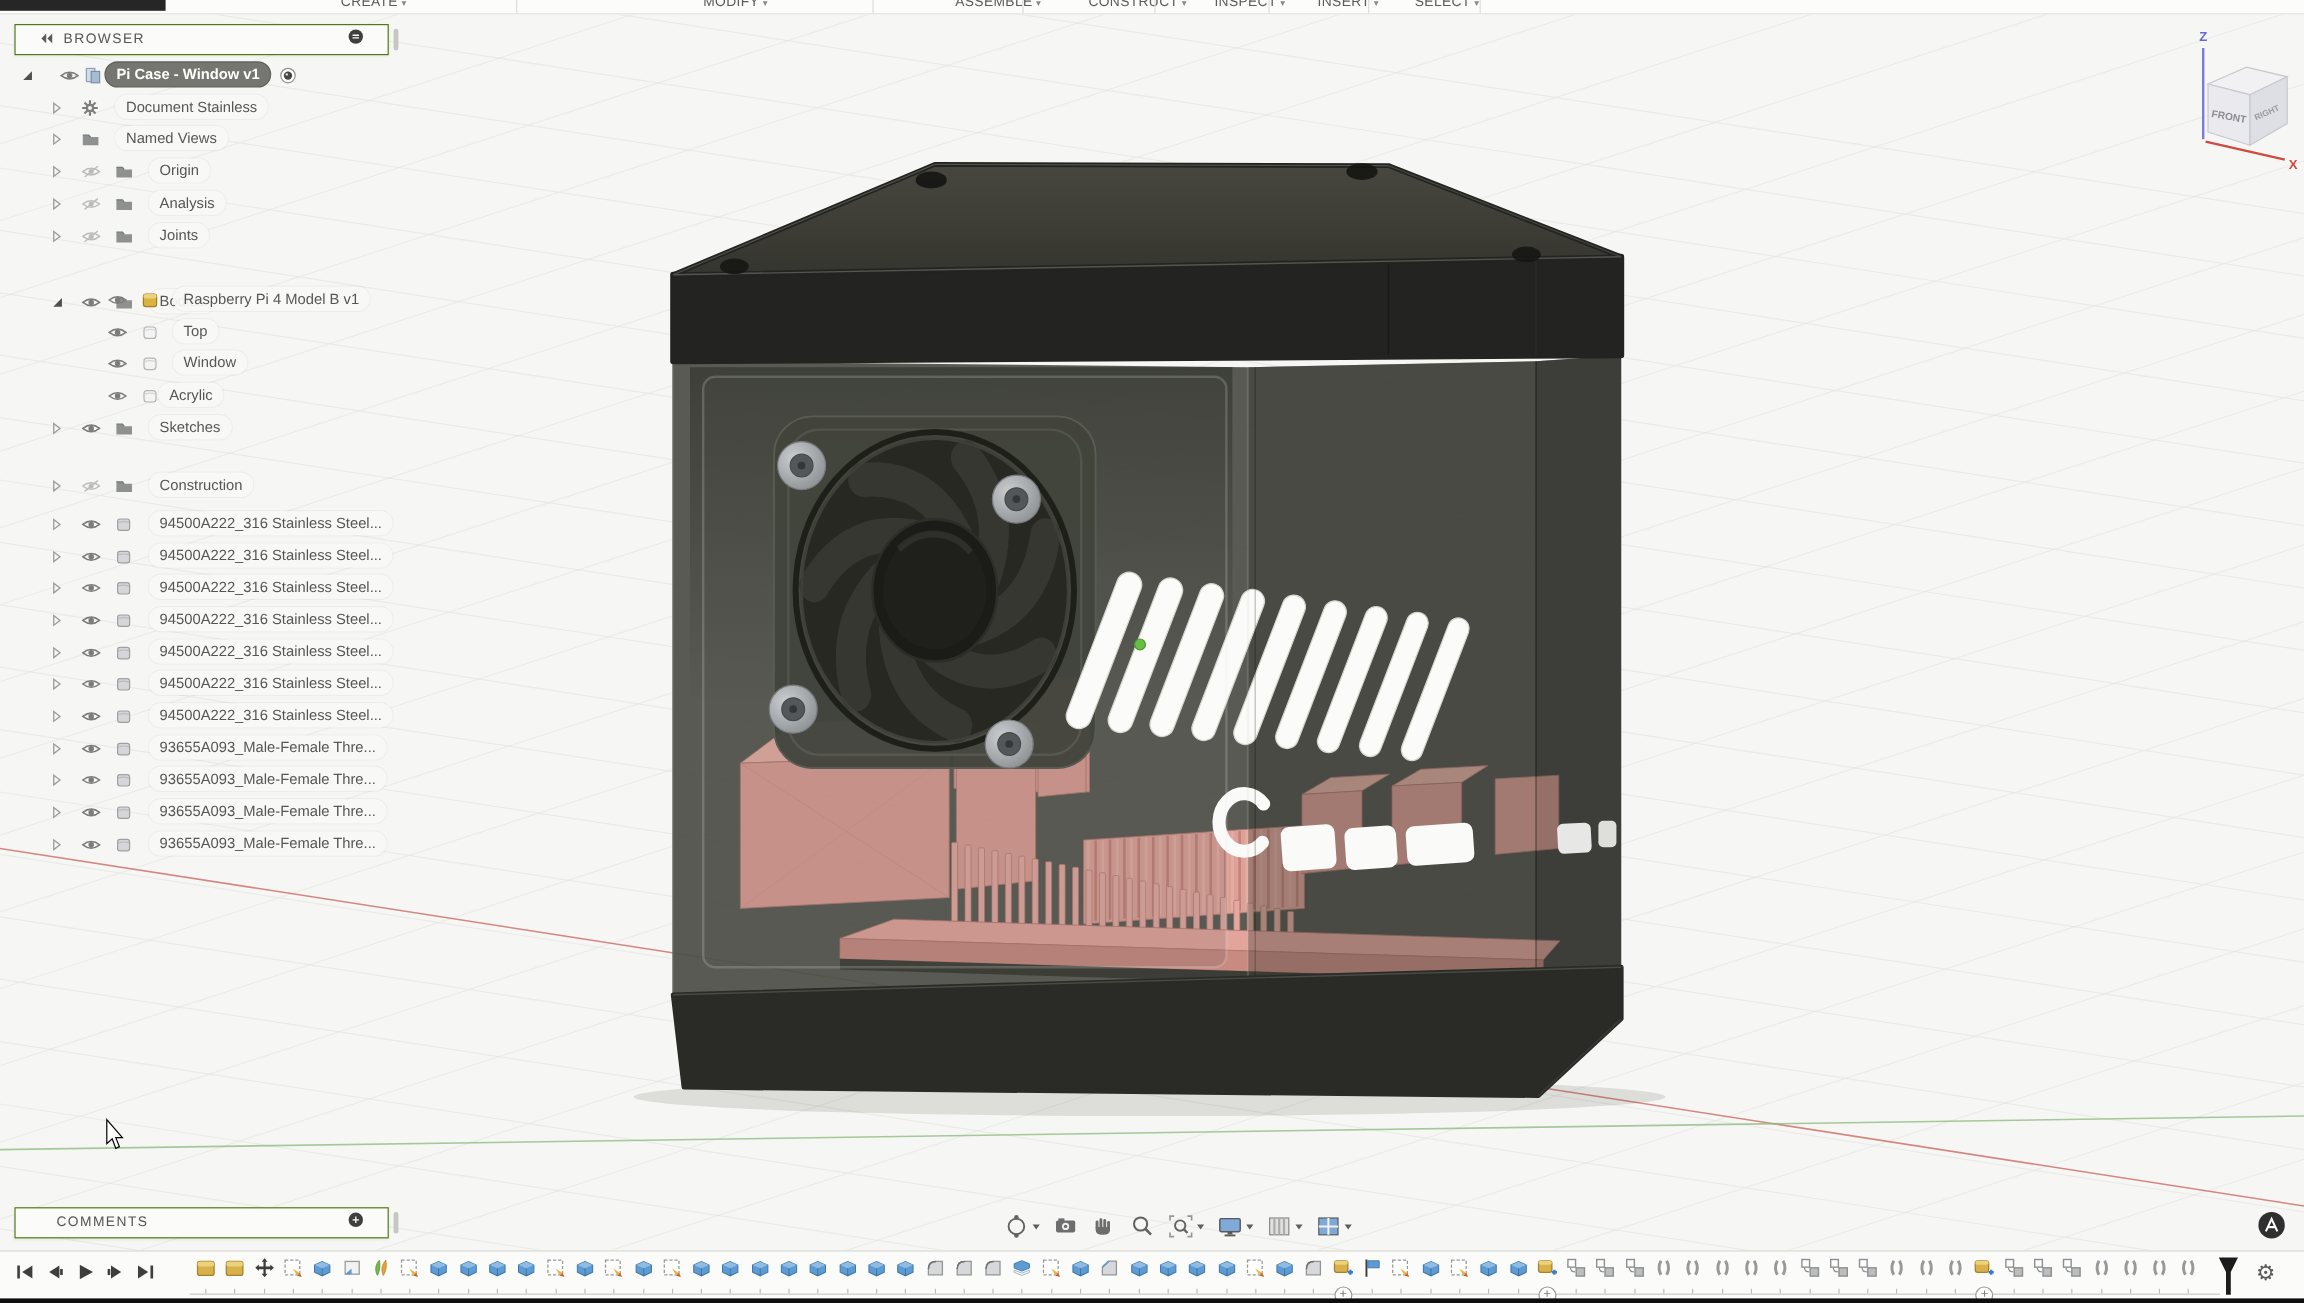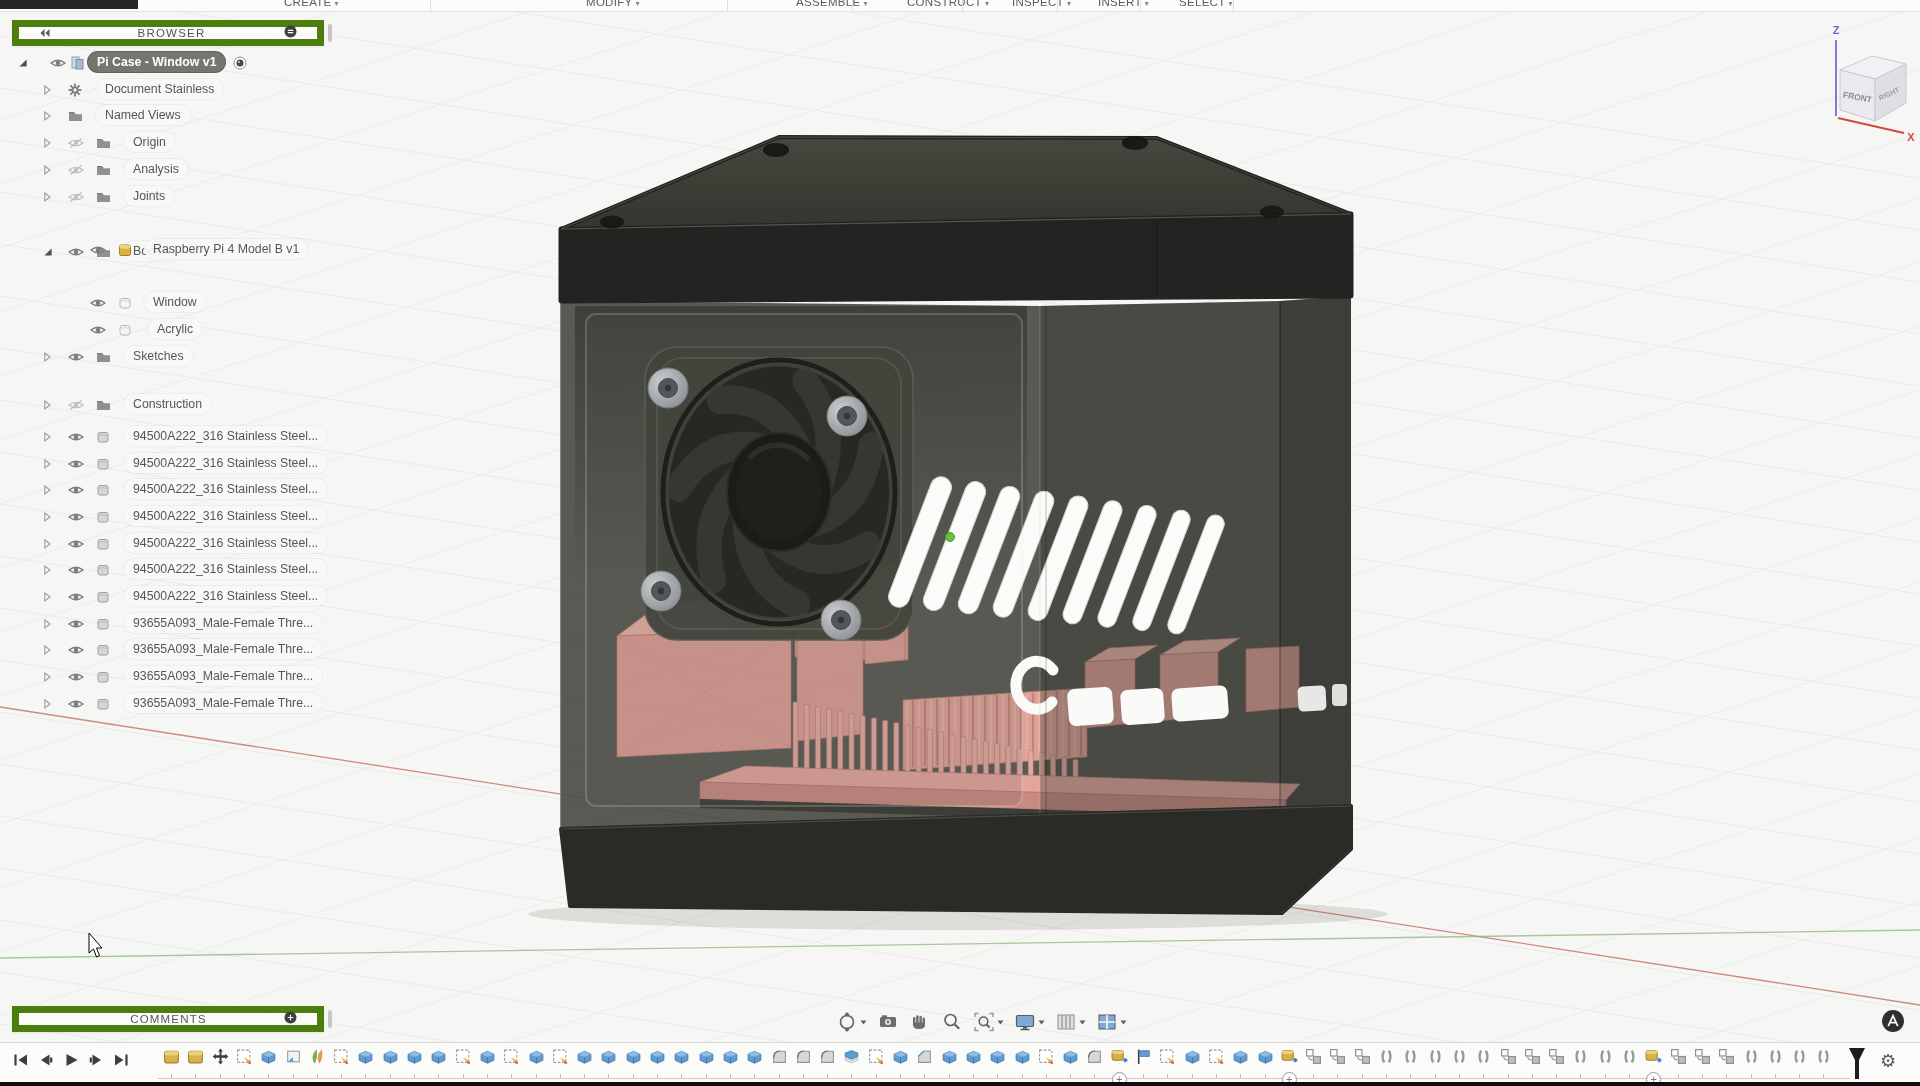--- a/index.html
+++ b/index.html
@@ -8,22 +8,22 @@
   
   #menubar{position:absolute;left:0;top:0;width:1920px;height:11px;background:#fcfcfb;
            border-bottom:1px solid #e3e3e0;overflow:hidden;z-index:30;}
   .mi{position:absolute;top:-6px;font-size:11.5px;line-height:16px;color:#5c5c5c;
       letter-spacing:.3px;white-space:nowrap;}
   .mi .caret{font-size:8px;color:#8a8a8a;margin-left:3px;}
   .mdiv{position:absolute;top:0;width:1px;height:11px;background:#ddddda;}
   #menudark{position:absolute;left:0;top:0;width:138px;height:9px;background:#262626;z-index:31;}
   
   .hdr{position:absolute;left:12px;width:312px;height:26px;background:rgba(251,251,250,.95);
-       border:7px solid #4d7c0f;box-shadow:0 1px 2px rgba(0,0,0,.07);display:flex;
-       align-items:center;padding:0 20px;box-sizing:border-box;z-index:20;text-align:center;}
+       border:1px solid #4d7c0f;box-shadow:0 1px 2px rgba(0,0,0,.07);display:flex;
+       align-items:center;padding:0 20px;box-sizing:border-box;z-index:20;}
   .hdr .ttl{font-size:11.5px;color:#555;letter-spacing:1.2px;margin-left:8px;flex:1;}
   .grip{position:absolute;width:4px;height:18px;background:#c6c6c3;border-radius:2px;z-index:20;}
   
   #browser-tree{position:absolute;left:0;top:0;width:360px;height:740px;z-index:19;}
   .trow{position:absolute;left:0;height:24px;width:350px;}
   .trow span{position:absolute;top:50%;transform:translateY(-50%);display:inline-flex;align-items:center;}
   .pill{position:absolute;top:1px;height:20px;line-height:20px;font-size:12.3px;color:#565656;
         background:rgba(247,247,246,.93);padding:0 9px;border-radius:10px;white-space:nowrap;
         box-shadow:0 0 0 1px rgba(0,0,0,.035);}
   .pill.sel{background:#75766f;color:#fff;font-weight:bold;box-shadow:0 0 0 1px #5f605a;}
@@ -529,20 +529,35 @@
           </svg>
         </span>
         <span style="left: 118px;">
           <svg width="14" height="14">
             <rect x="1.5" y="2" width="11" height="10.5" rx="2" fill="#d9b23f" stroke="#a07f1f"></rect>
             <rect x="1.5" y="2" width="11" height="3.8" rx="1.8" fill="#ecd27d"></rect>
           </svg>
         </span>
         <div class="pill" style="left: 144px;">Raspberry Pi 4 Model B v1</div>
       </div>
+      <div class="trow" style="top: 264.6px;">
+        <span style="left: 90px;">
+          <svg width="16" height="12">
+            <path d="M1 6 Q8 0.5 15 6 Q8 11.5 1 6 Z" fill="none" stroke="#7c7c7c" stroke-width="1.3"></path>
+            <circle cx="8" cy="6" r="2.3" fill="#7c7c7c"></circle>
+          </svg>
+        </span>
+        <span style="left: 118px;">
+          <svg width="14" height="14">
+            <rect x="2" y="2.5" width="10" height="9.5" rx="2.5" fill="#f4f4f4" stroke="#b5b5b5"></rect>
+            <path d="M2.5 5.4 Q7 3.8 11.5 5.4" stroke="#d4d4d4" fill="none"></path>
+          </svg>
+        </span>
+        <div class="pill" style="left: 144px;">Top</div>
+      </div>
       <div class="trow" style="top: 291.3px;">
         <span style="left: 90px;">
           <svg width="16" height="12">
             <path d="M1 6 Q8 0.5 15 6 Q8 11.5 1 6 Z" fill="none" stroke="#7c7c7c" stroke-width="1.3"></path>
             <circle cx="8" cy="6" r="2.3" fill="#7c7c7c"></circle>
           </svg>
         </span>
         <span style="left: 118px;">
           <svg width="14" height="14">
             <rect x="2" y="2.5" width="10" height="9.5" rx="2.5" fill="#f4f4f4" stroke="#b5b5b5"></rect>
@@ -557,21 +572,21 @@
             <path d="M1 6 Q8 0.5 15 6 Q8 11.5 1 6 Z" fill="none" stroke="#7c7c7c" stroke-width="1.3"></path>
             <circle cx="8" cy="6" r="2.3" fill="#7c7c7c"></circle>
           </svg>
         </span>
         <span style="left: 118px;">
           <svg width="14" height="14">
             <rect x="2" y="2.5" width="10" height="9.5" rx="2.5" fill="#f4f4f4" stroke="#b5b5b5"></rect>
             <path d="M2.5 5.4 Q7 3.8 11.5 5.4" stroke="#d4d4d4" fill="none"></path>
           </svg>
         </span>
-        <div class="pill" style="left: 148px;">Acrylic</div>
+        <div class="pill" style="left: 132px;">Acrylic</div>
       </div>
       <div class="trow" style="top: 344.7px;">
         <span style="left: 43px;">
           <svg width="9" height="11">
             <path d="M1.8 1.5 L7 5.5 L1.8 9.5 Z" fill="none" stroke="#9c9c9c" stroke-width="1.1"></path>
           </svg>
         </span>
         <span style="left: 68px;">
           <svg width="16" height="12">
             <path d="M1 6 Q8 0.5 15 6 Q8 11.5 1 6 Z" fill="none" stroke="#7c7c7c" stroke-width="1.3"></path>

